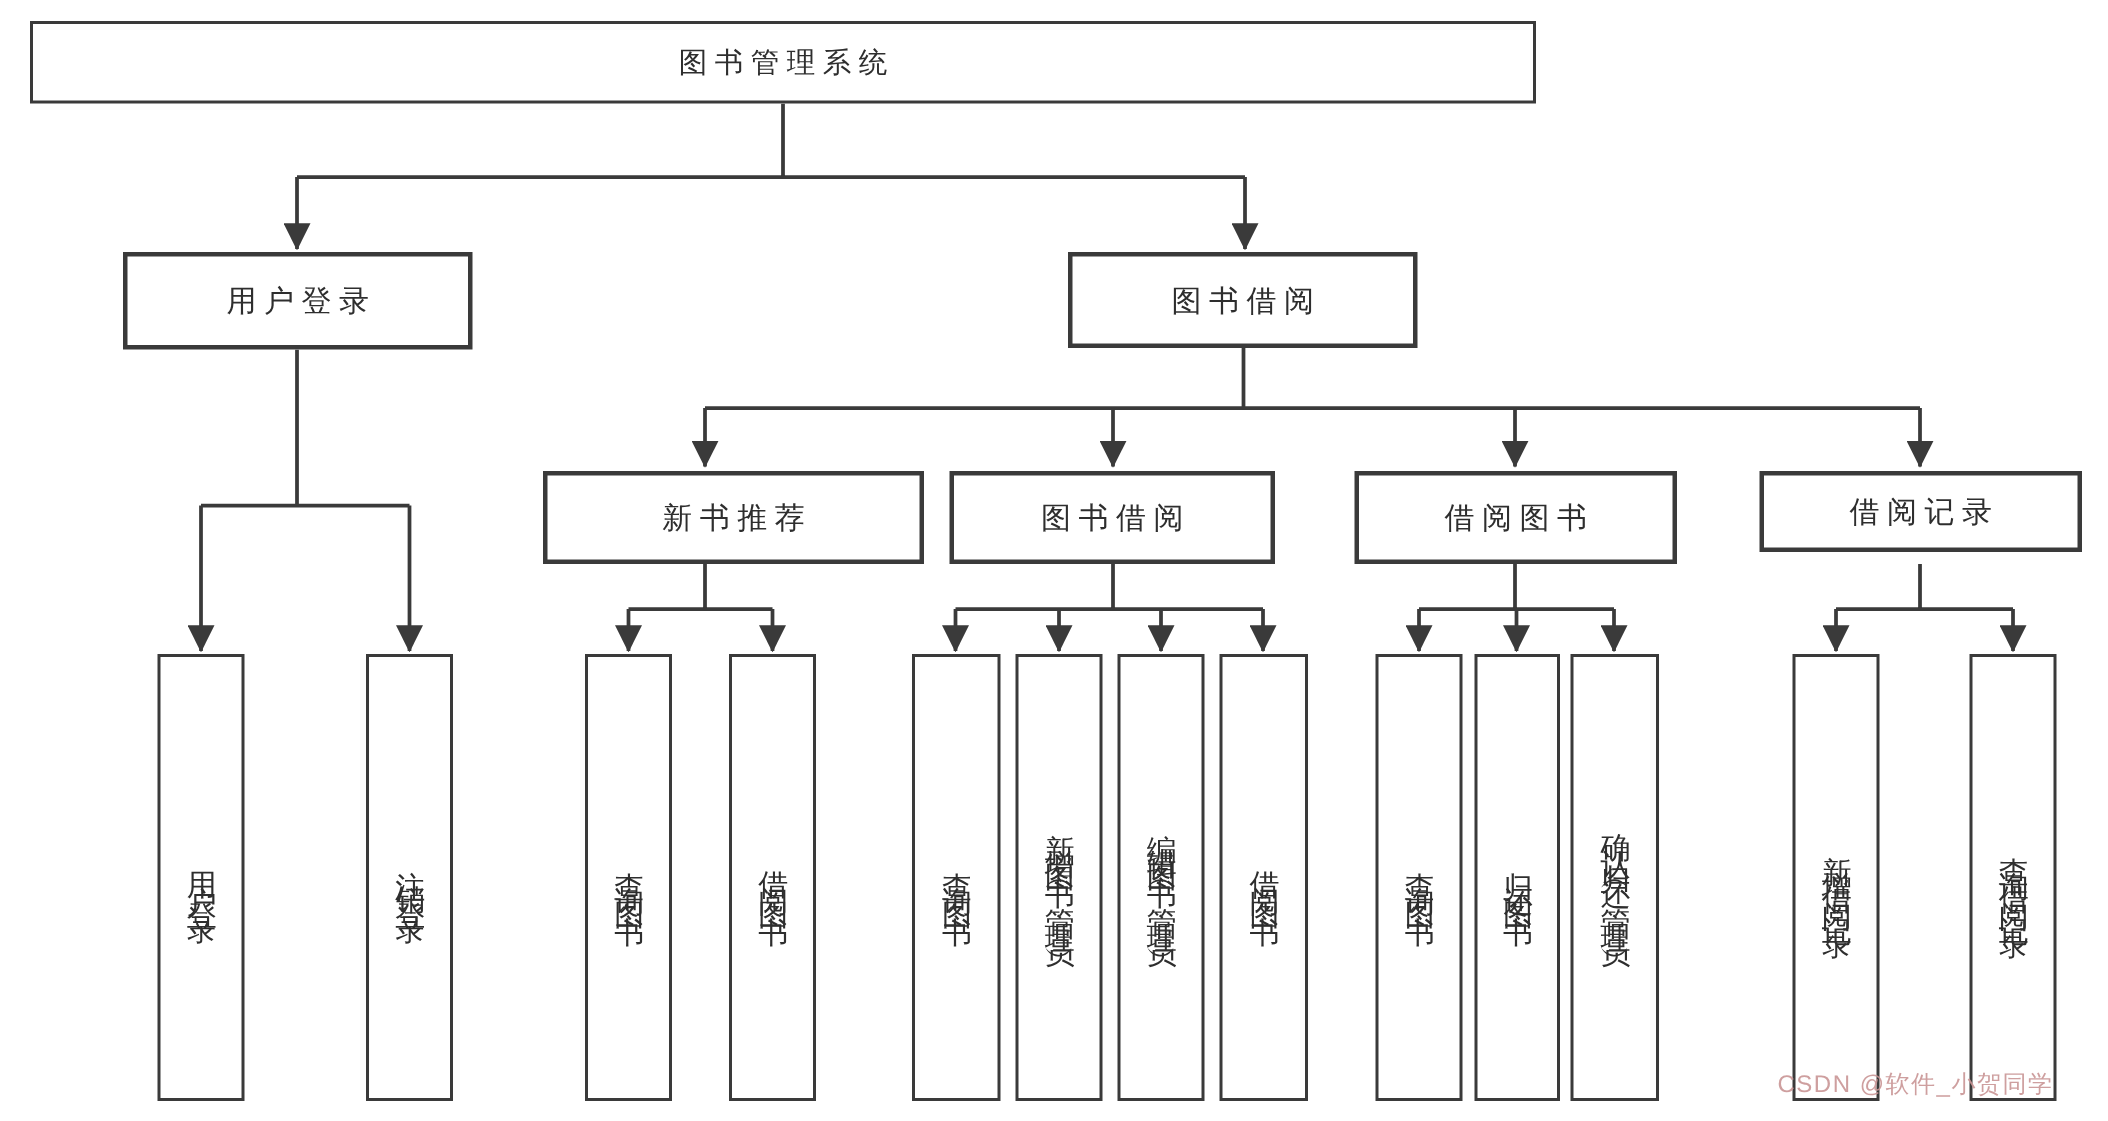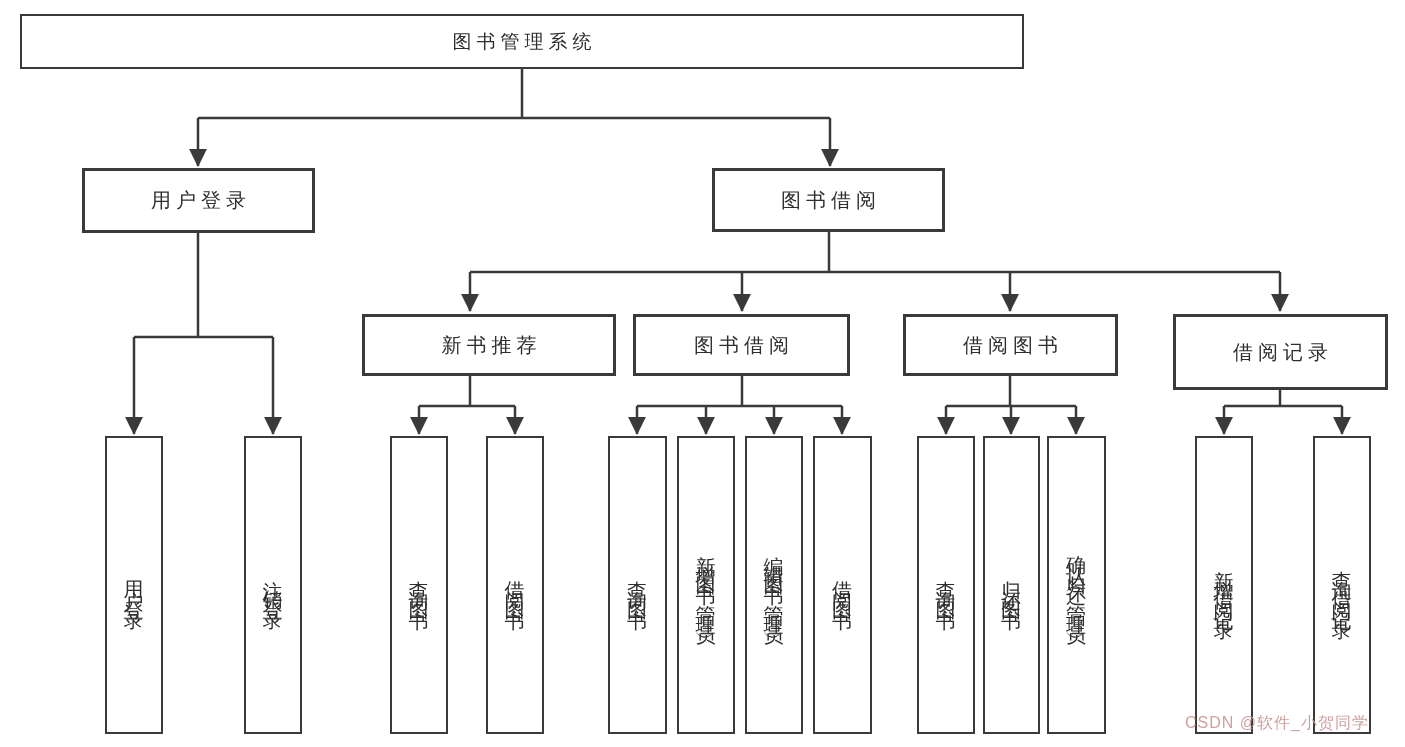--- a/index.html
+++ b/index.html
@@ -111,21 +111,21 @@
 
   <div class="box" style="left:362px; top:314px; width:254px; height:62px;">
     <span class="h-label">新书推荐</span>
   </div>
   <div class="box" style="left:633px; top:314px; width:217px; height:62px;">
     <span class="h-label">图书借阅</span>
   </div>
   <div class="box" style="left:903px; top:314px; width:215px; height:62px;">
     <span class="h-label">借阅图书</span>
   </div>
-  <div class="box" style="left:1173px; top:314px; width:215px; height:76px;">
+  <div class="box" style="left:1173px; top:314px; width:215px; height:54px;">
     <span class="h-label">借阅记录</span>
   </div>
 
   <div class="box thin leaf" style="left:105px; top:436px; width:58px; height:298px;">
     <span class="v-label">用户登录</span>
   </div>
   <div class="box thin leaf" style="left:244px; top:436px; width:58px; height:298px;">
     <span class="v-label">注销登录</span>
   </div>
 

